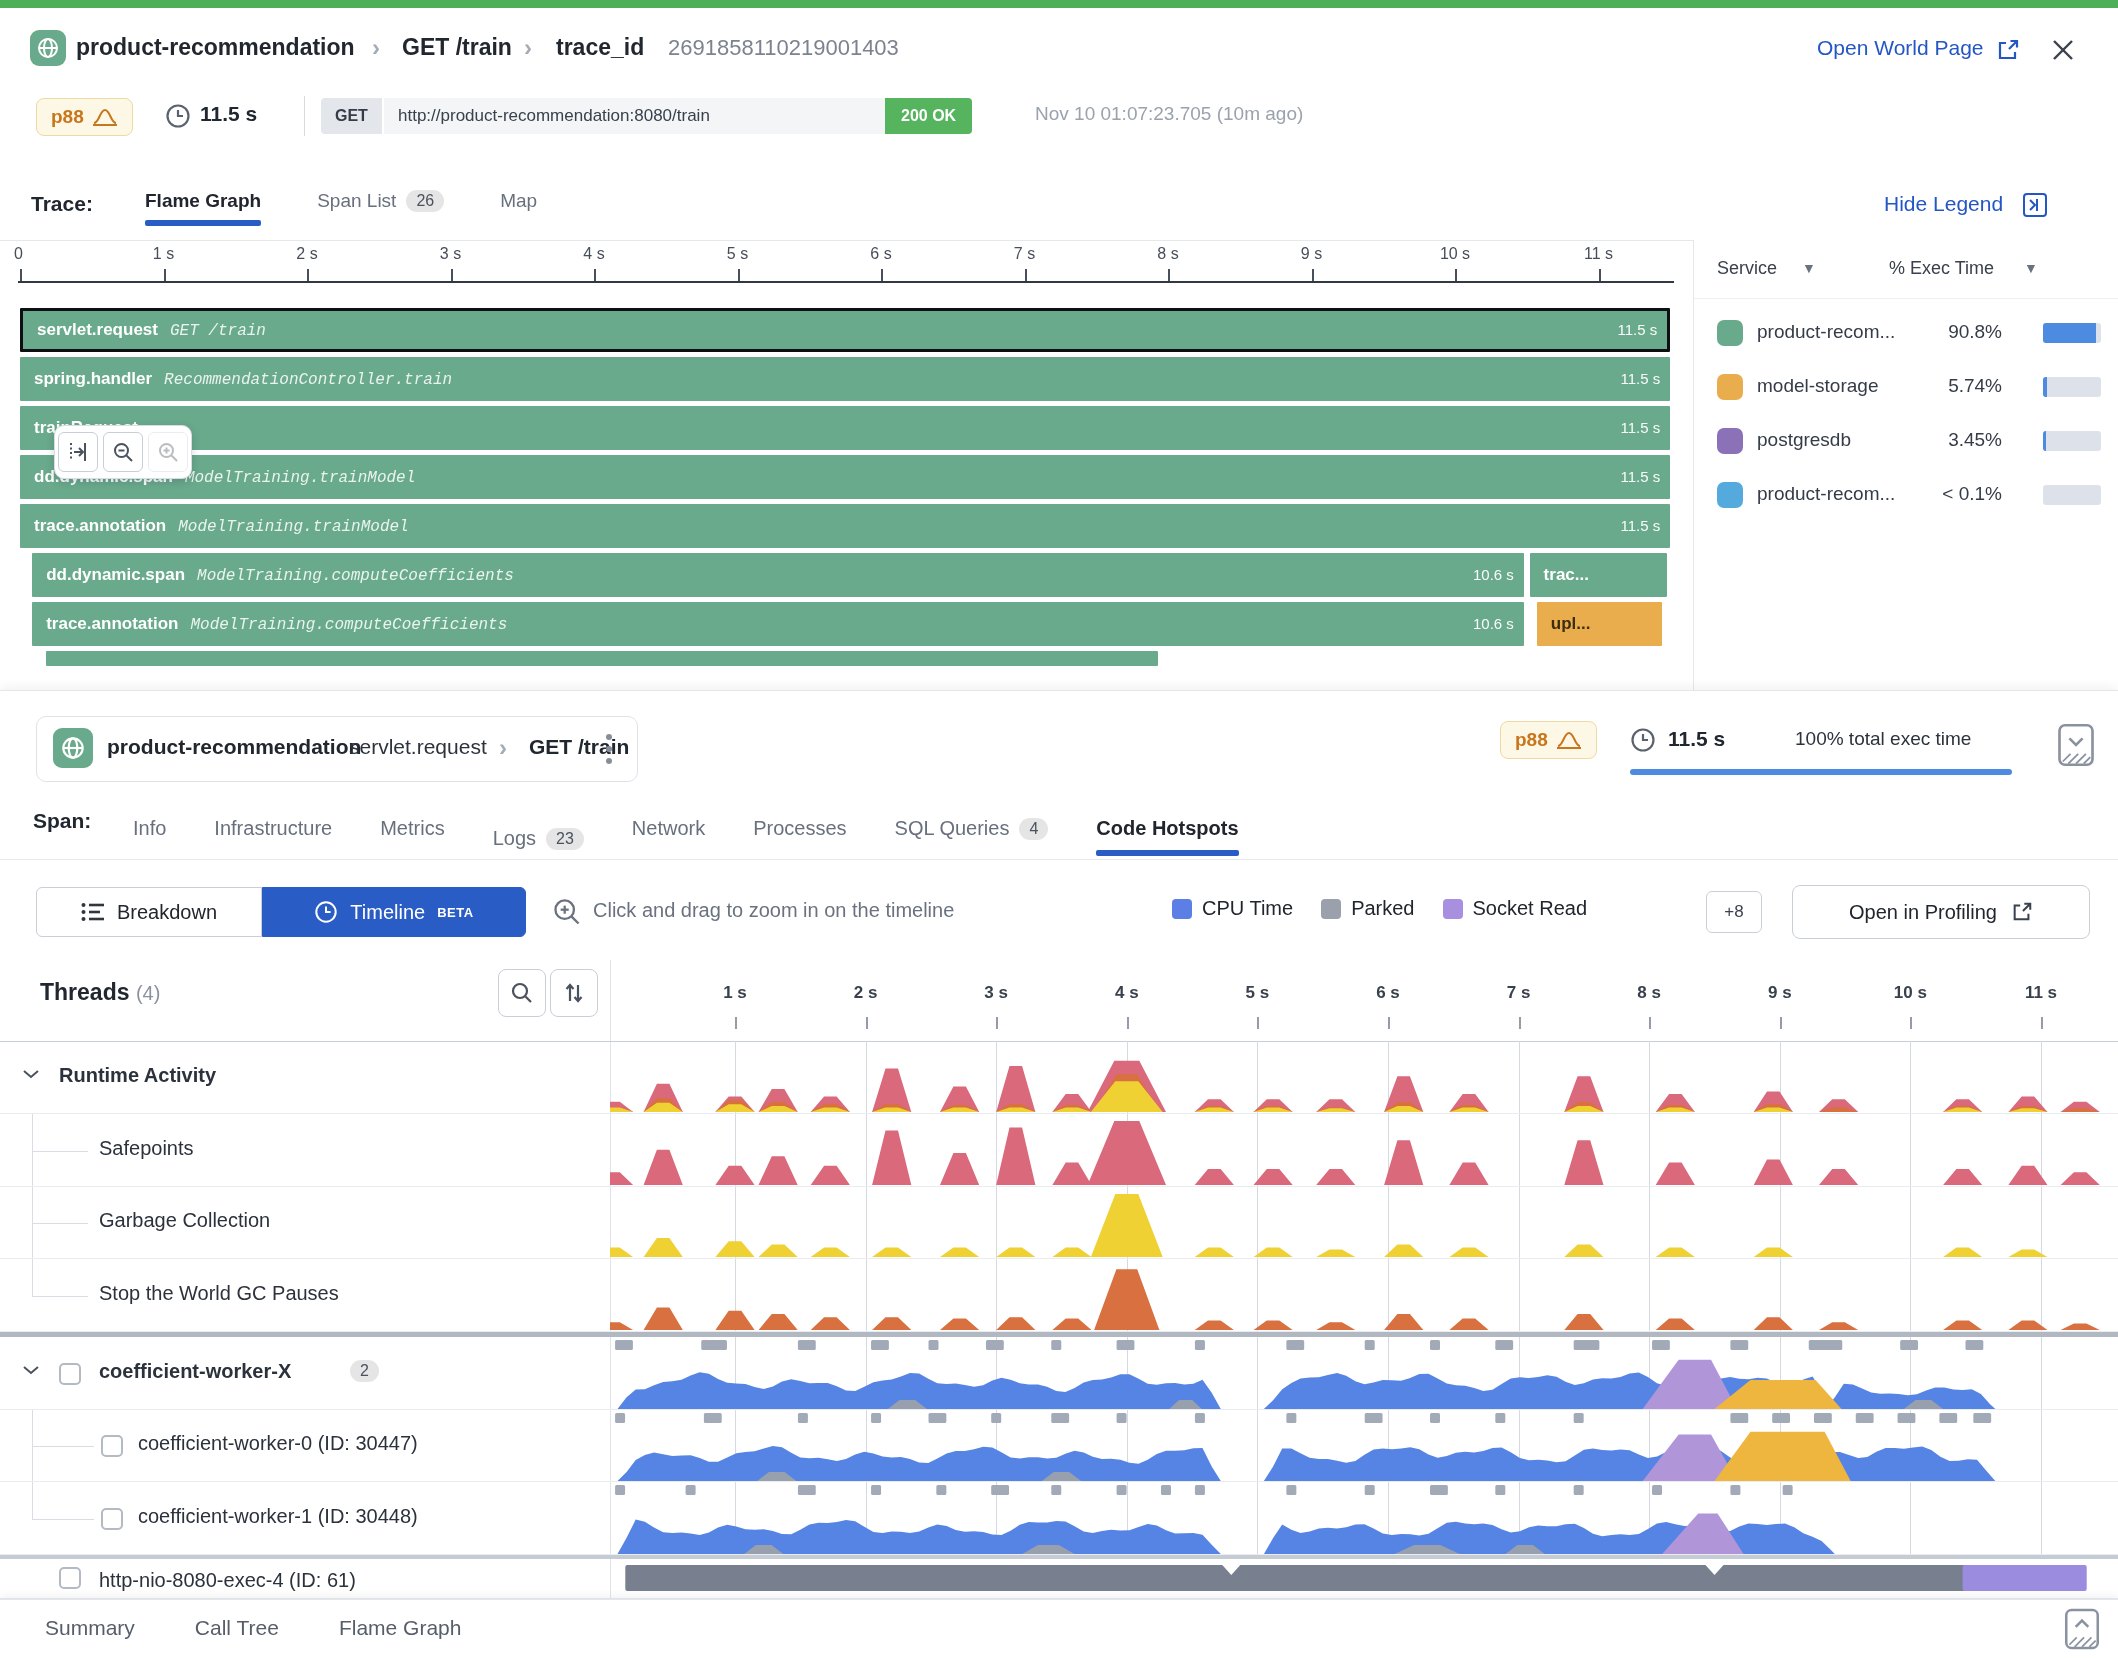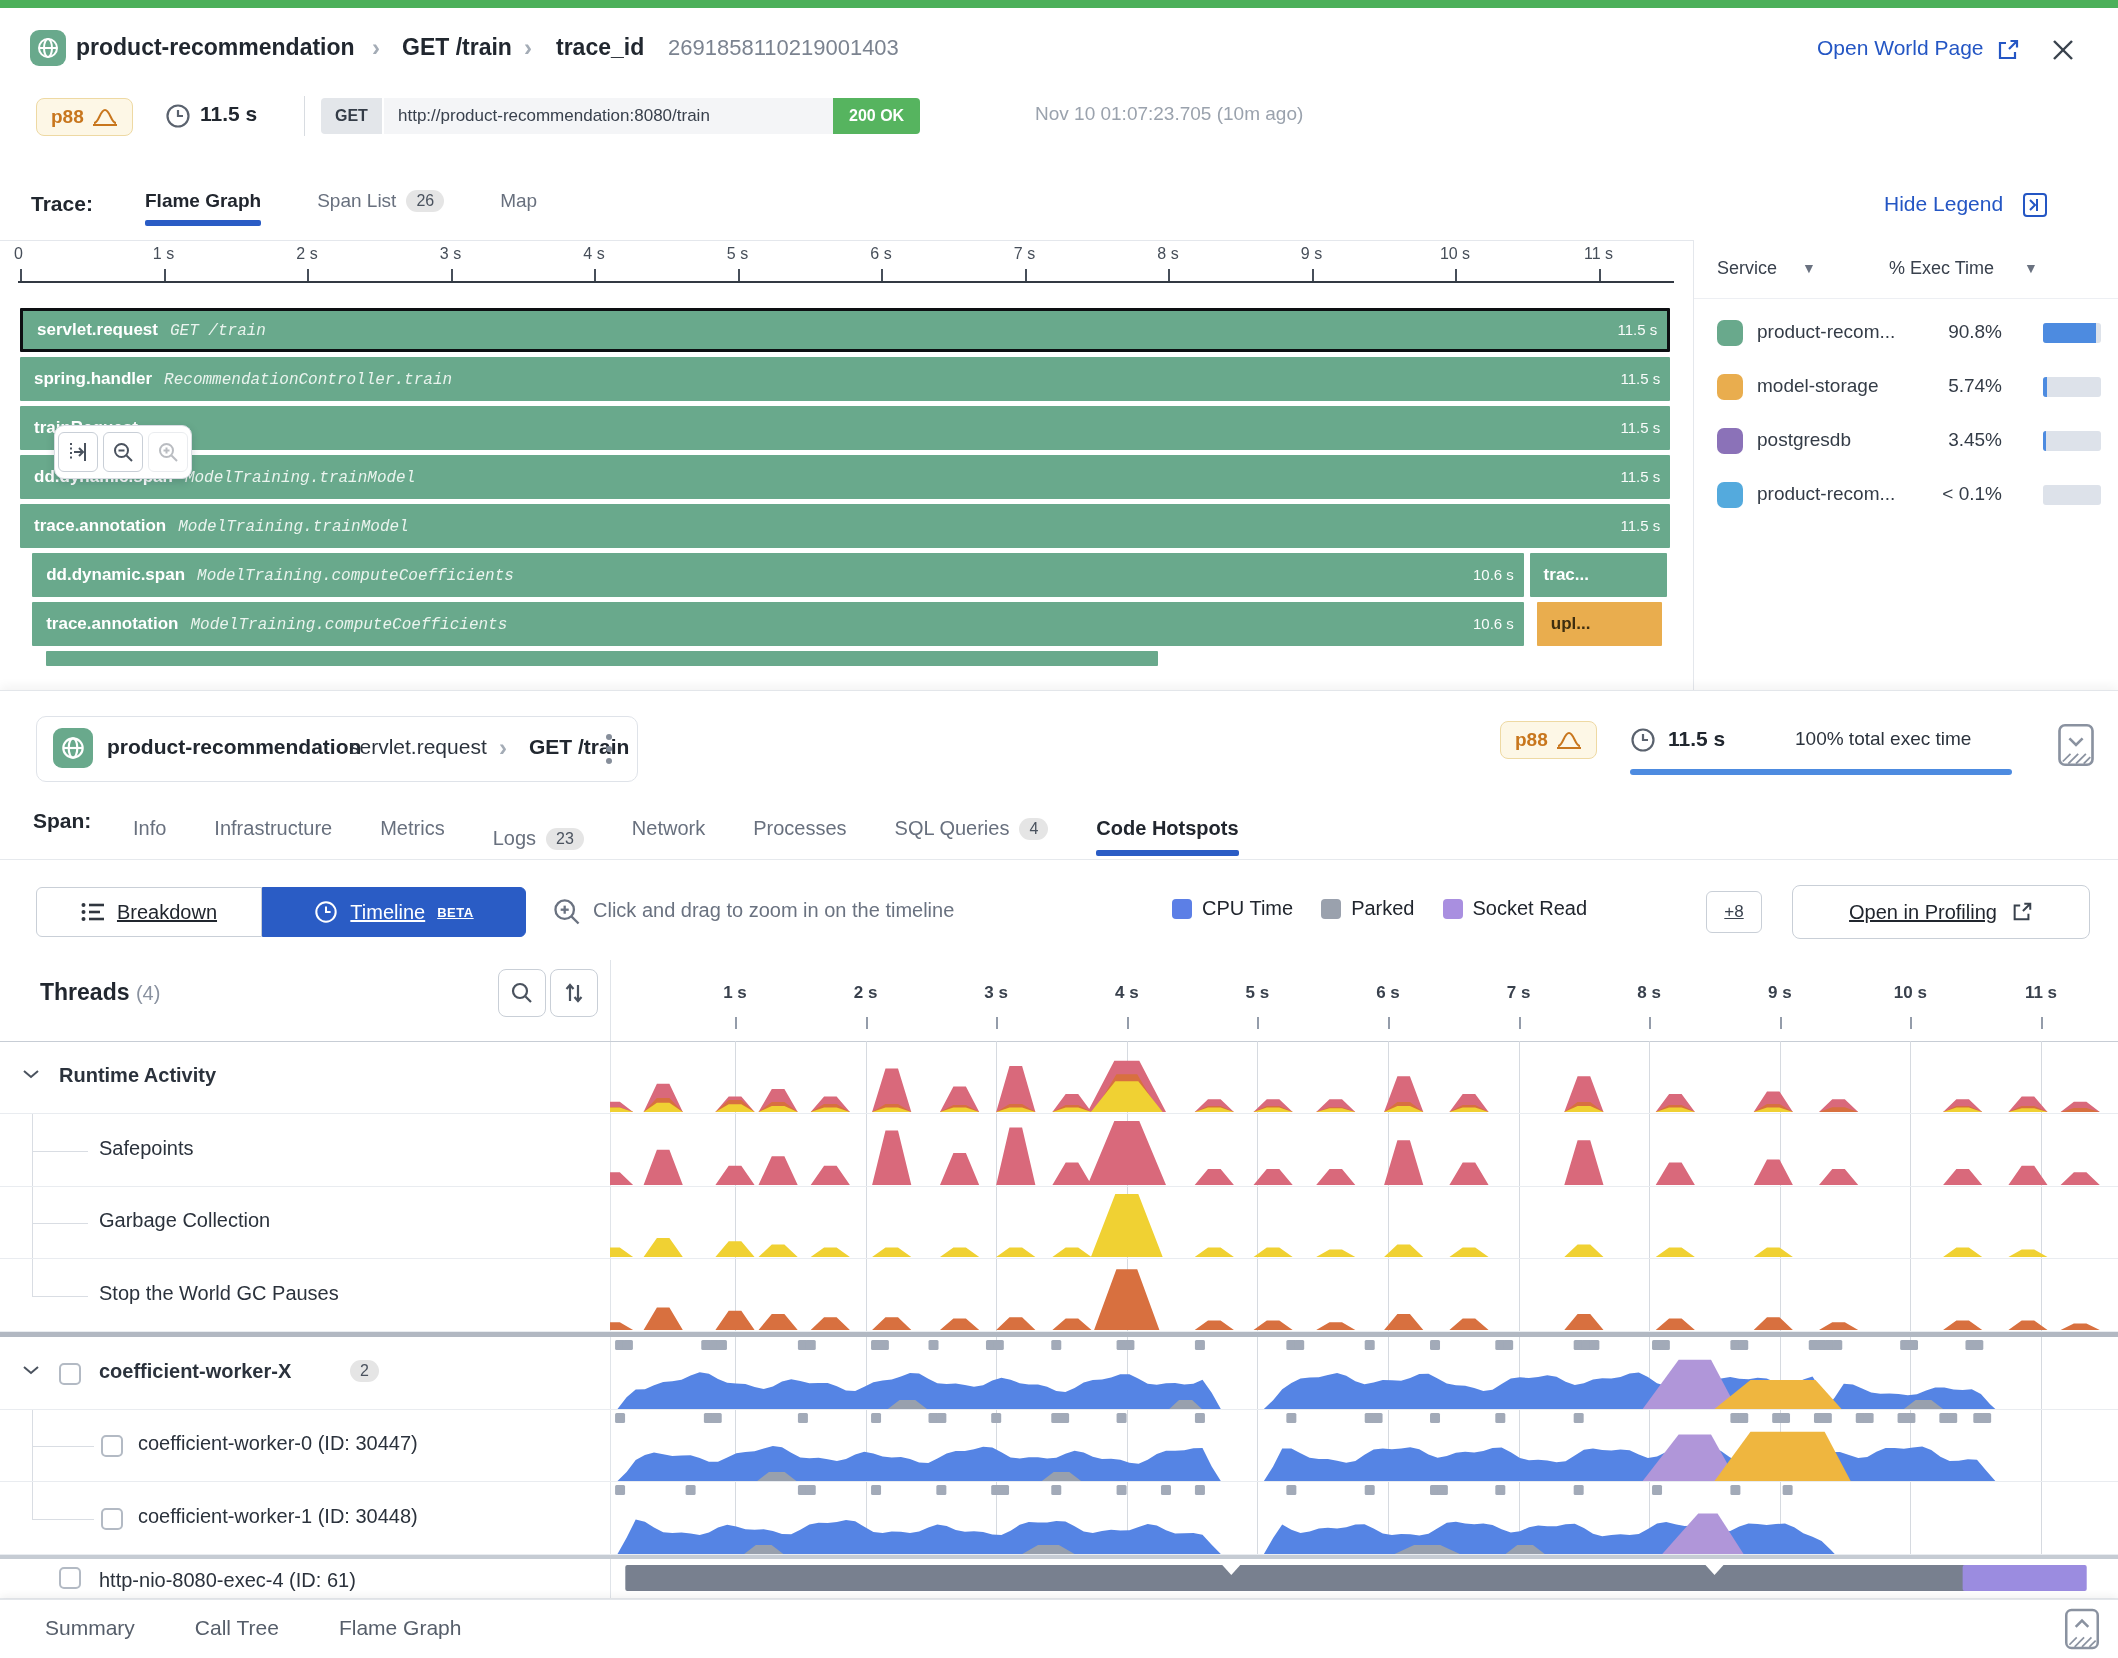--- a/index.html
+++ b/index.html
@@ -21,21 +21,21 @@
   .fsp-orange{background:#e9ad4e;color:#3e2e10;}
   .fname{font-weight:bold;}
   .fdetail{font-family:"Liberation Mono","DejaVu Sans Mono",monospace;font-style:italic;font-size:16px;color:#eaf4ee;margin-left:12px;}
   .fsp-orange .fname{color:#3e2e10;}
   .fdur{position:absolute;right:10px;top:0;font-size:15px;color:rgba(255,255,255,.96);}
   .sel .fdur{line-height:38px;}
   .tickline{position:absolute;width:2px;background:#474f5a;}
   .gridline{position:absolute;width:1px;background:#d6dae0;}
   .tab{font-size:19px;color:#68707e;display:inline-flex;align-items:center;gap:10px;}
   .tab.active{color:#21262e;font-weight:bold;}
-  .btn{border:1px solid #c9cfd7;background:#fff;border-radius:6px;display:inline-flex;align-items:center;justify-content:center;text-decoration:underline;}
+  .btn{border:1px solid #c9cfd7;background:#fff;border-radius:6px;display:inline-flex;align-items:center;justify-content:center;}
   .checkbox{width:22px;height:22px;border:2px solid #b3bac4;border-radius:5px;background:#fff;box-sizing:border-box;}
   .treeline{position:absolute;background:#d9dde3;}
   .rowlabel{font-size:20px;color:#2b323c;white-space:nowrap;}
   .bold{font-weight:bold;}
   .thread-row{position:absolute;left:0;width:2118px;border-bottom:1px solid #e9ecf0;box-sizing:border-box;}
   .divider-h{position:absolute;left:0;width:2118px;background:#e4e7ec;height:1px;}
 </style>
 </head>
 <body>
 
@@ -81,21 +81,21 @@
       </svg>
   </div>
   <svg class="abs" style="left:165px;top:11px;" width="26" height="26" viewBox="0 0 26 26">
     <circle cx="13" cy="13" r="10.5" stroke="#5a626e" stroke-width="2.2" fill="none"></circle>
     <path d="M13 7 V13 H18" stroke="#5a626e" stroke-width="2.2" fill="none"></path>
     </svg>
   <div class="abs" style="left:200px;top:10px;font-size:21px;font-weight:bold;">11.5 s</div>
   <div class="abs" style="left:304px;top:4px;width:1px;height:40px;background:#d8dce1;"></div>
   <div class="abs" style="left:321px;top:6px;height:36px;background:#e3e6ea;border-radius:4px 0 0 4px;display:flex;align-items:center;padding:0 14px;font-size:16px;font-weight:bold;color:#343c47;">GET</div>
   <div class="abs" style="left:384px;top:6px;width:501px;height:36px;background:#f4f5f7;display:flex;align-items:center;padding:0 14px;box-sizing:border-box;font-size:17px;color:#39414d;">http://product-recommendation:8080/train</div>
-  <div class="abs" style="left:833px;top:6px;height:36px;background:#56b45f;border-radius:0 4px 4px 0;display:flex;align-items:center;padding:0 16px;font-size:16px;font-weight:bold;color:#fff;">200 OK</div>
+  <div class="abs" style="left:885px;top:6px;height:36px;background:#56b45f;border-radius:0 4px 4px 0;display:flex;align-items:center;padding:0 16px;font-size:16px;font-weight:bold;color:#fff;">200 OK</div>
   <div class="abs" style="left:1035px;top:11px;font-size:19px;color:#9aa2ad;">Nov 10 01:07:23.705 (10m ago)</div>
 </div>
 
 <div class="abs" style="left:0;top:178px;width:2118px;height:62px;">
   <div class="abs" style="left:31px;top:14px;font-size:21px;font-weight:bold;">Trace:</div>
   <div id="trace-tabs" class="abs" style="left:145px;top:12px;display:flex;gap:56px;align-items:center;">
       <div class="tab active" style="position: relative; padding-bottom: 14px;">
         <span>Flame Graph</span>
         <div style="position: absolute; left: 0px; bottom: 0px; width: 100%; height: 6px; background: rgb(42, 92, 197); border-radius: 2px;"></div>
       </div>

